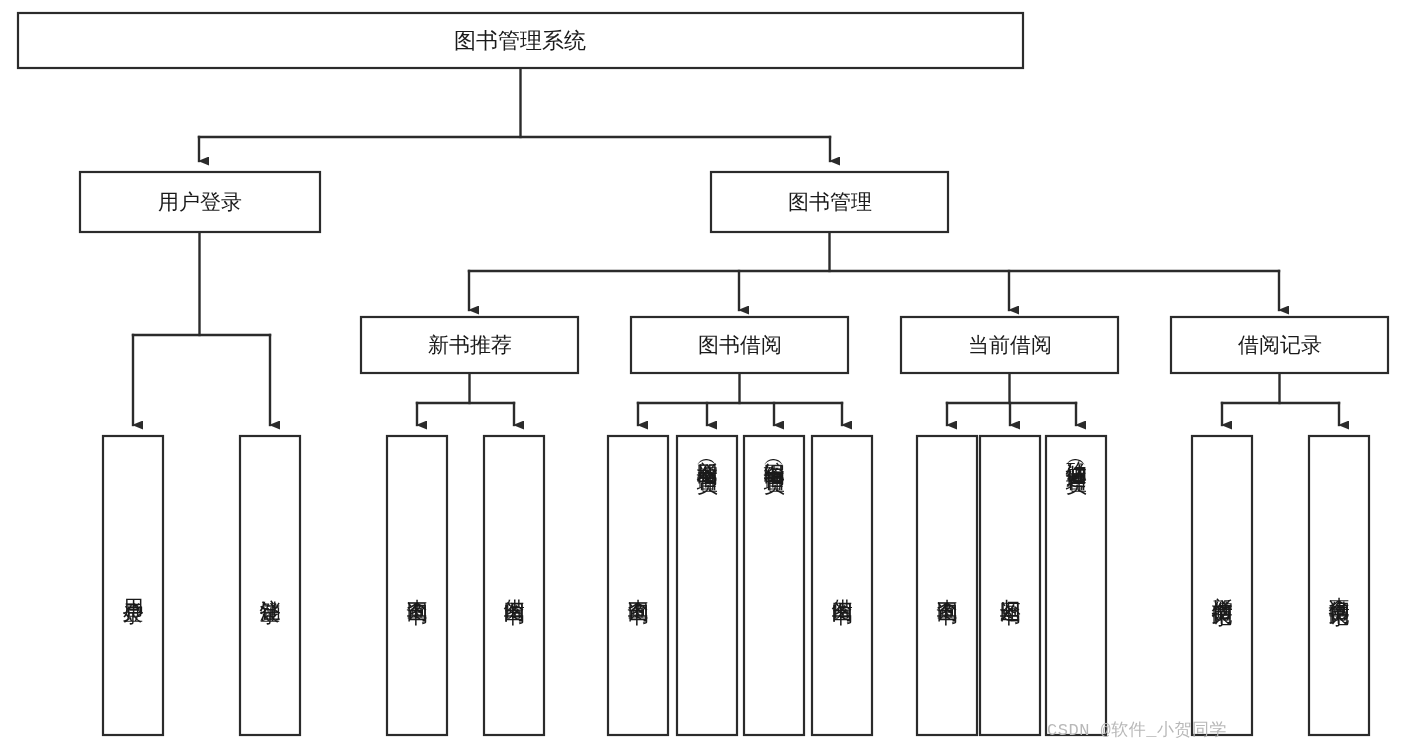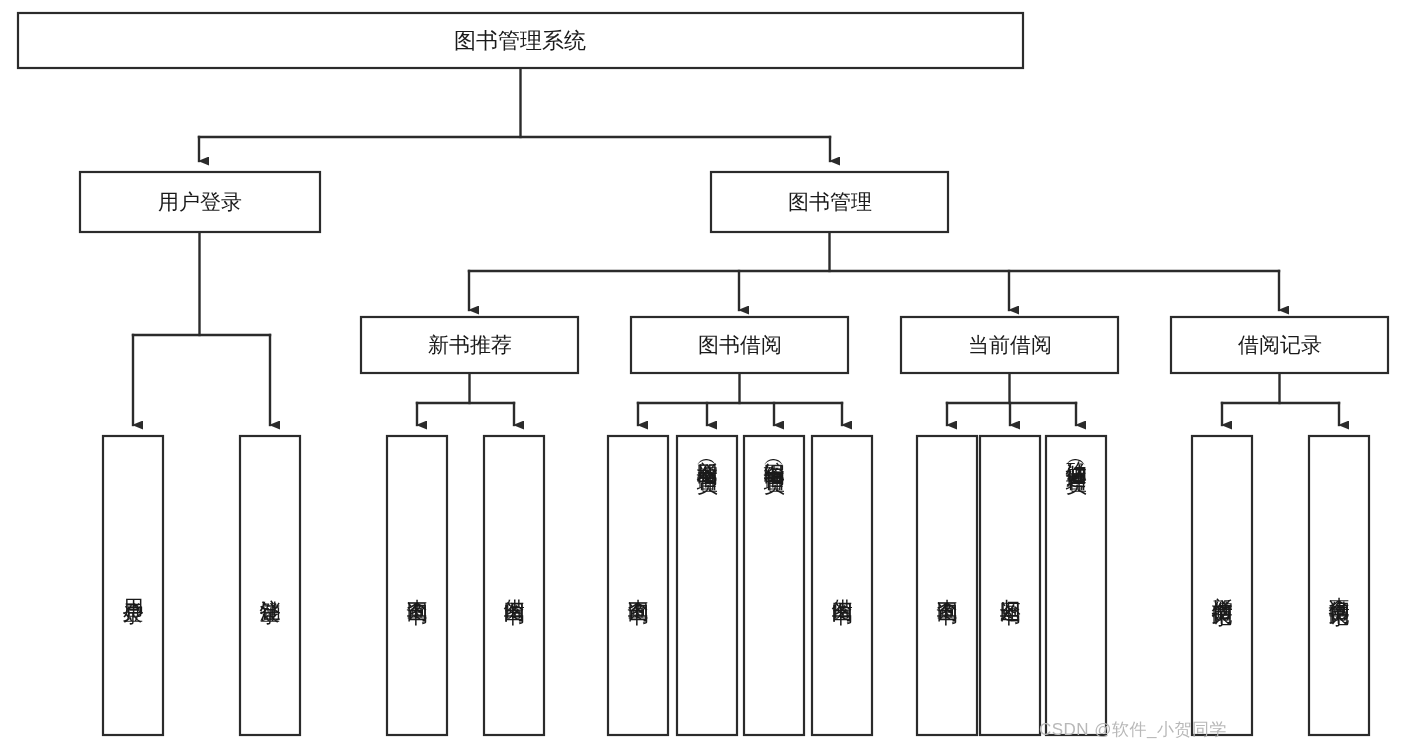--- a/index.html
+++ b/index.html
@@ -67,21 +67,21 @@
     font-size: 21px;
     line-height: 1.08;
     letter-spacing: 2px;
     color: #1a1a1a;
     white-space: nowrap;
   }
   .watermark {
     position: absolute;
     right: 8px;
     bottom: 6px;
-    font-family: Liberation Sans, sans-serif;
+    font-family: Liberation Mono, monospace;
     font-size: 17px;
     color: #b8b8b8;
     letter-spacing: 0.5px;
     white-space: nowrap;
   }
 </style>
 </head>
 <body>
 
 <div id="diagram-root">

